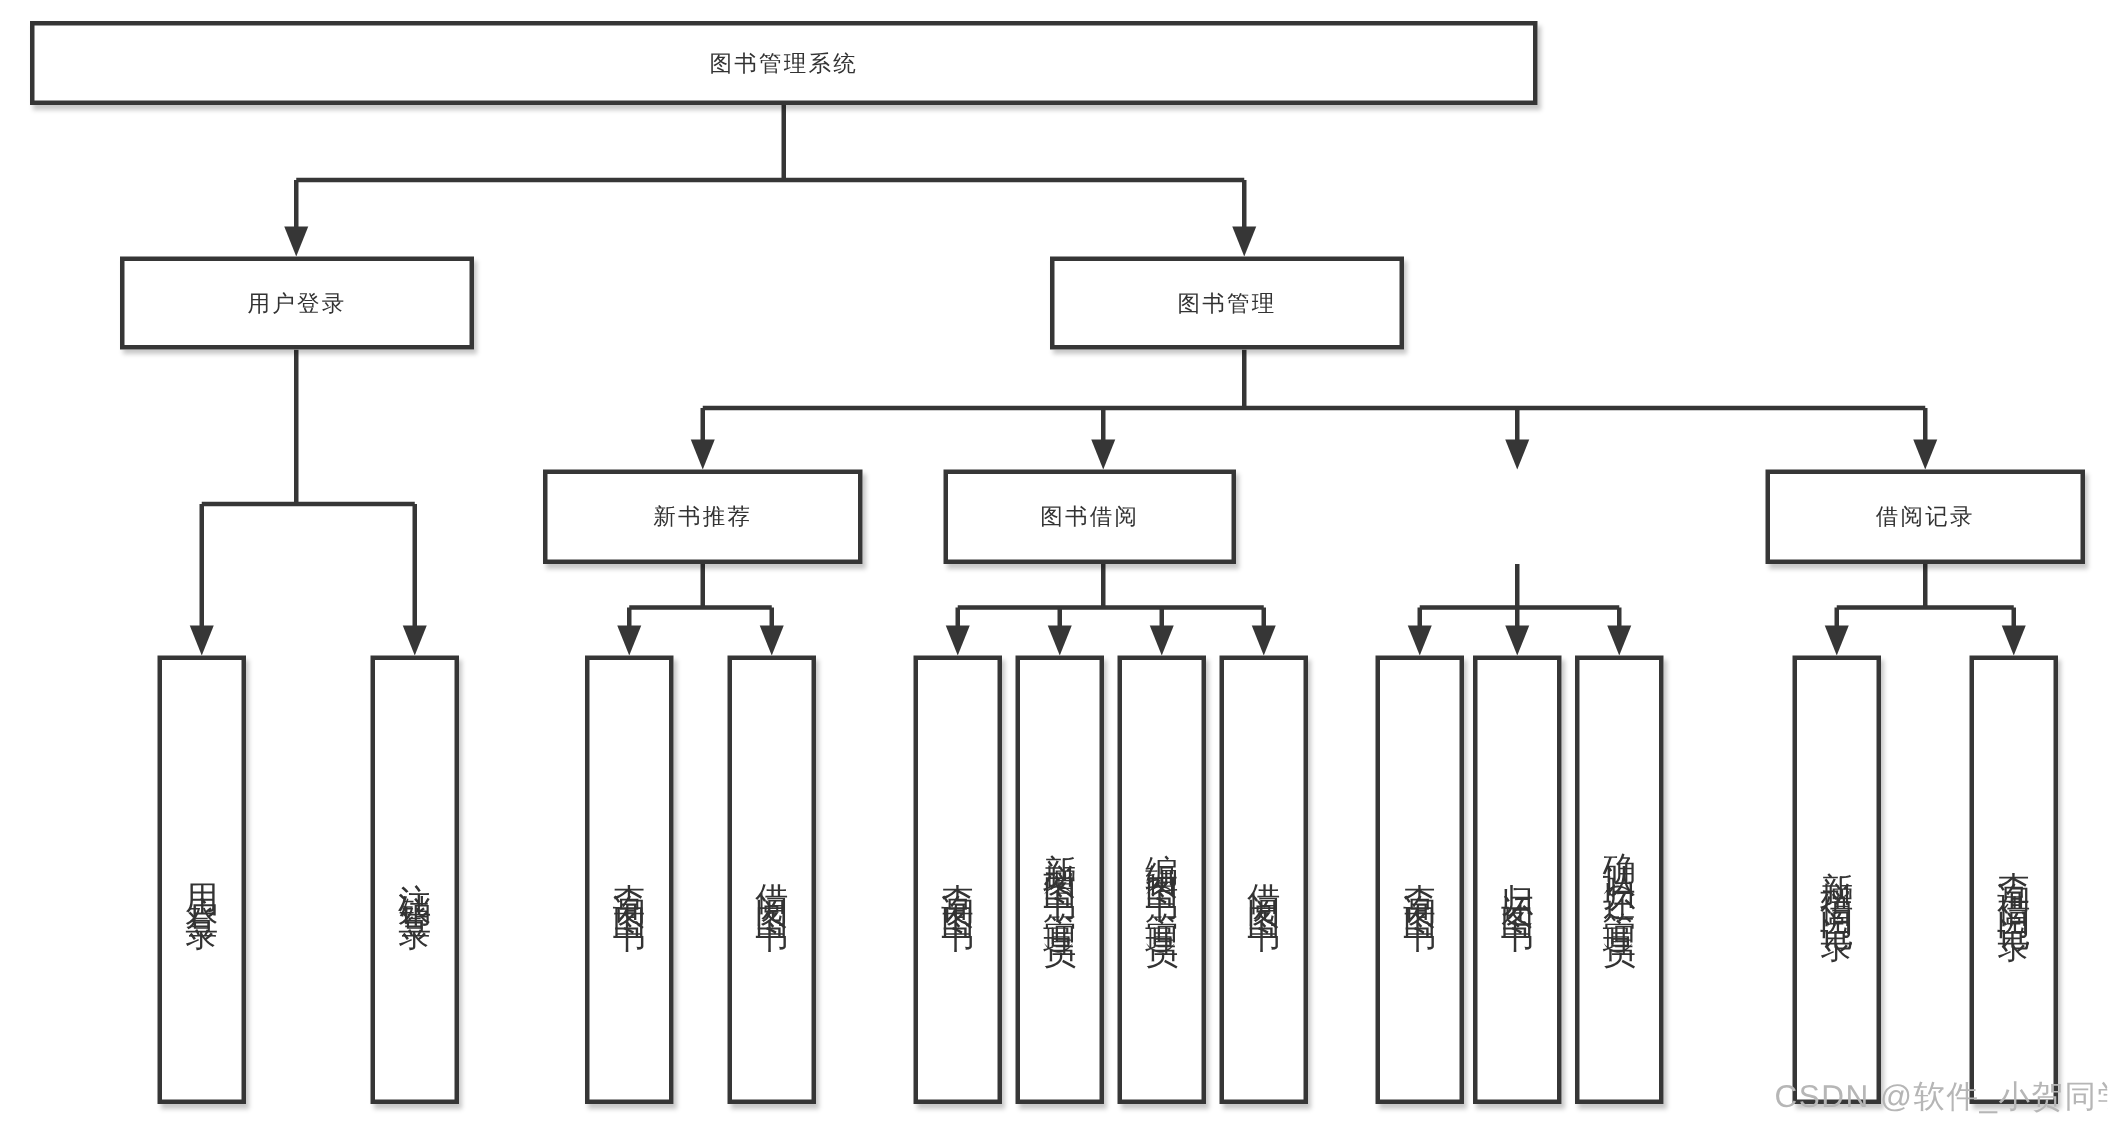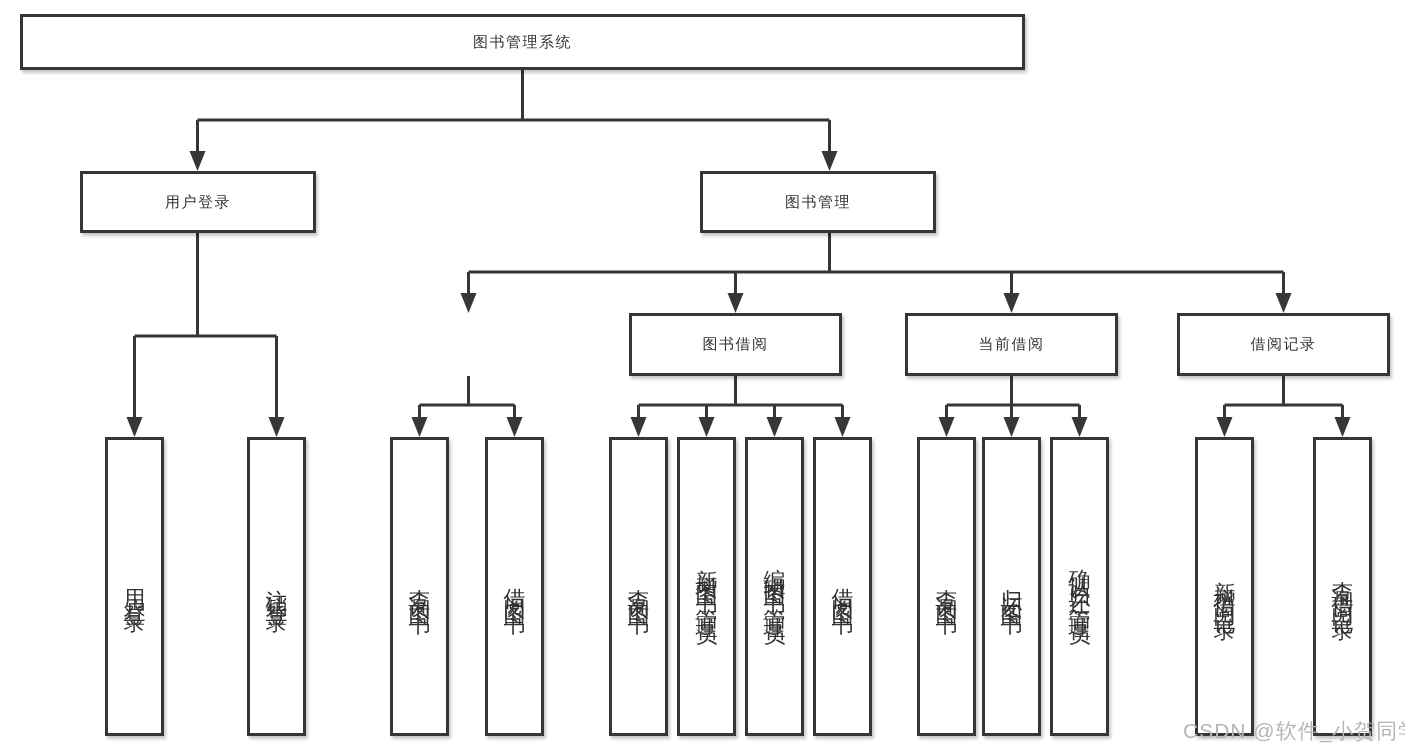--- a/index.html
+++ b/index.html
@@ -88,25 +88,25 @@
     <span class="hlabel">图书管理系统</span>
   </div>
 
   <div class="box" style="left:80px;top:171px;width:236px;height:62px">
     <span class="hlabel">用户登录</span>
   </div>
   <div class="box" style="left:700px;top:171px;width:236px;height:62px">
     <span class="hlabel">图书管理</span>
   </div>
 
-  <div class="box" style="left:629px;top:313px;width:213px;height:63px">
+  <div class="box" style="left:362px;top:313px;width:213px;height:63px">
+    <span class="hlabel">新书推荐</span>
+  </div>
+  <div class="box" style="left:629px;top:313px;width:195px;height:63px">
     <span class="hlabel">图书借阅</span>
-  </div>
-  <div class="box" style="left:905px;top:313px;width:213px;height:63px">
-    <span class="hlabel">当前借阅</span>
   </div>
   <div class="box" style="left:1177px;top:313px;width:213px;height:63px">
     <span class="hlabel">借阅记录</span>
   </div>
 
   <div class="box" style="left:105px;top:437px;width:59px;height:299px">
     <span class="vlabel">用户登录</span>
   </div>
   <div class="box" style="left:247px;top:437px;width:59px;height:299px">
     <span class="vlabel">注销登录</span>

